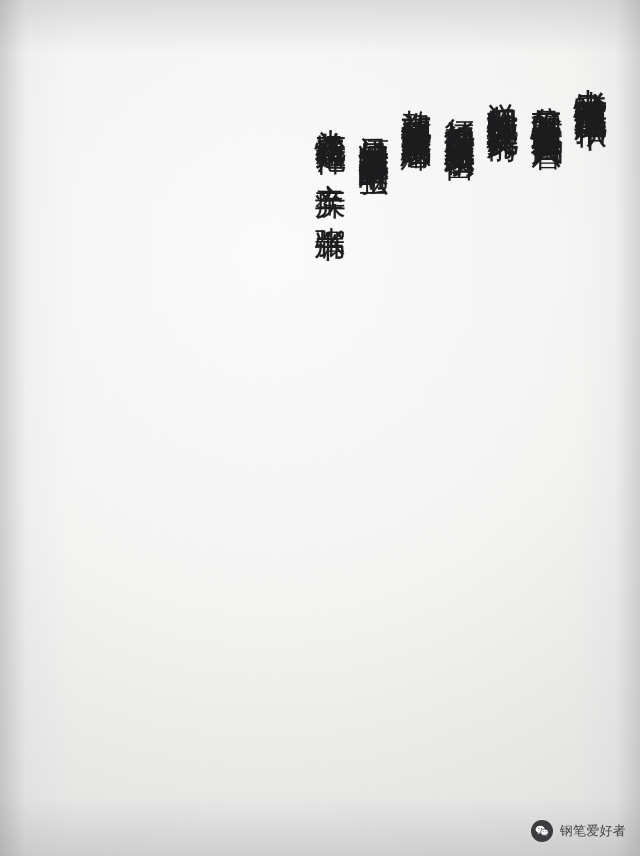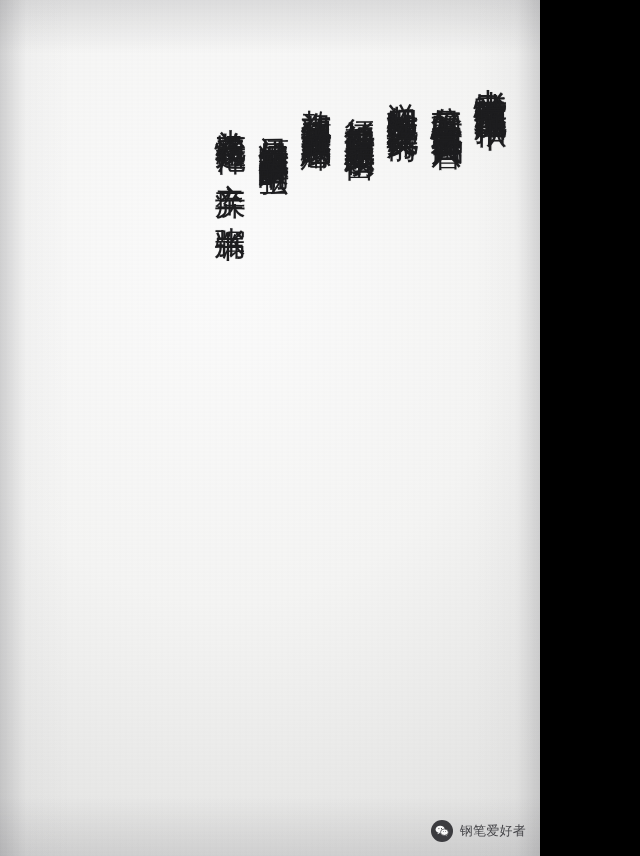--- a/index.html
+++ b/index.html
@@ -9,21 +9,21 @@
   }
   body {
     width: 640px;
     height: 856px;
     overflow: hidden;
     font-family: "Liberation Serif", serif;
   }
 
   #photo {
     position: relative;
-    width: 540px;
+    width: 640px;
     height: 856px;
     
     background:
       radial-gradient(120% 90% at 42% 30%, #fbfbfb 0%, #f4f4f3 45%, #e8e8e7 72%, #dcdcdb 100%);
     overflow: hidden;
   }
 
   
   #photo::before {
     content: "";

